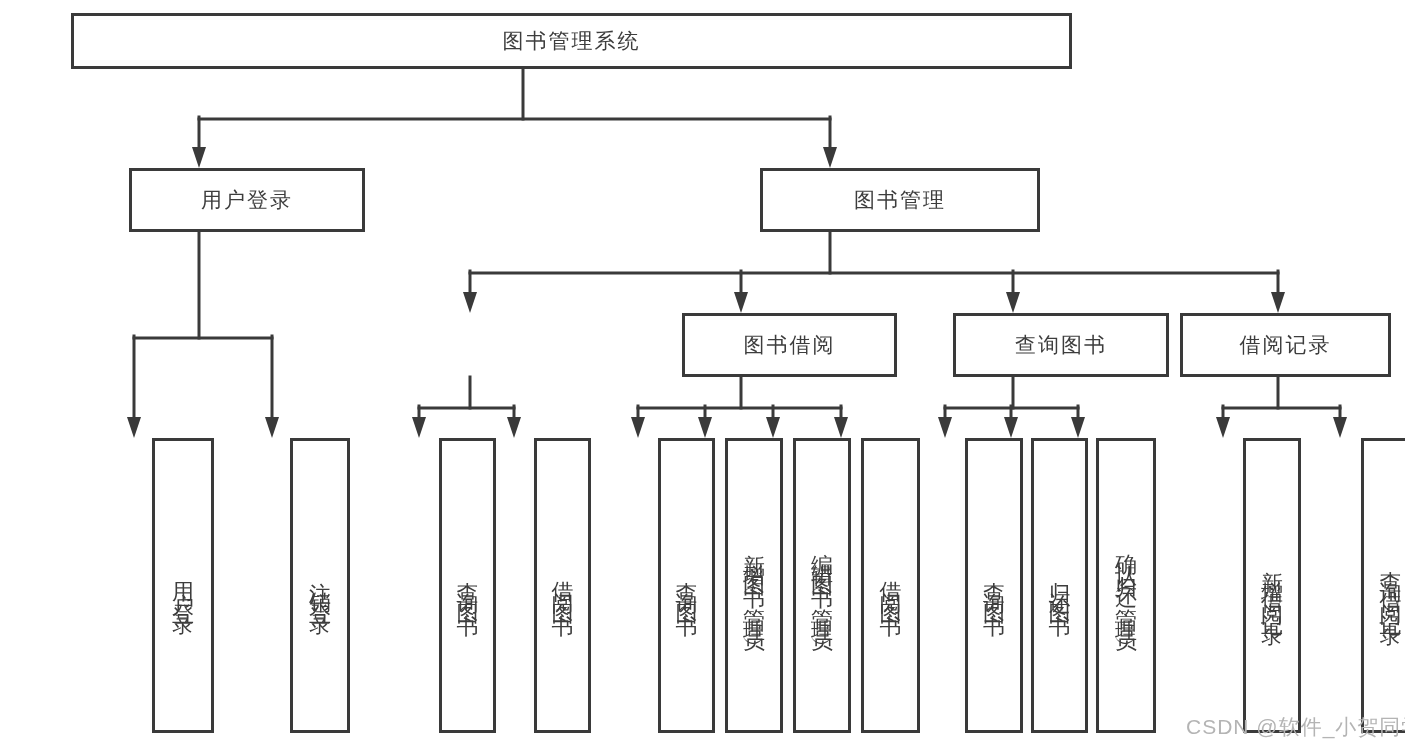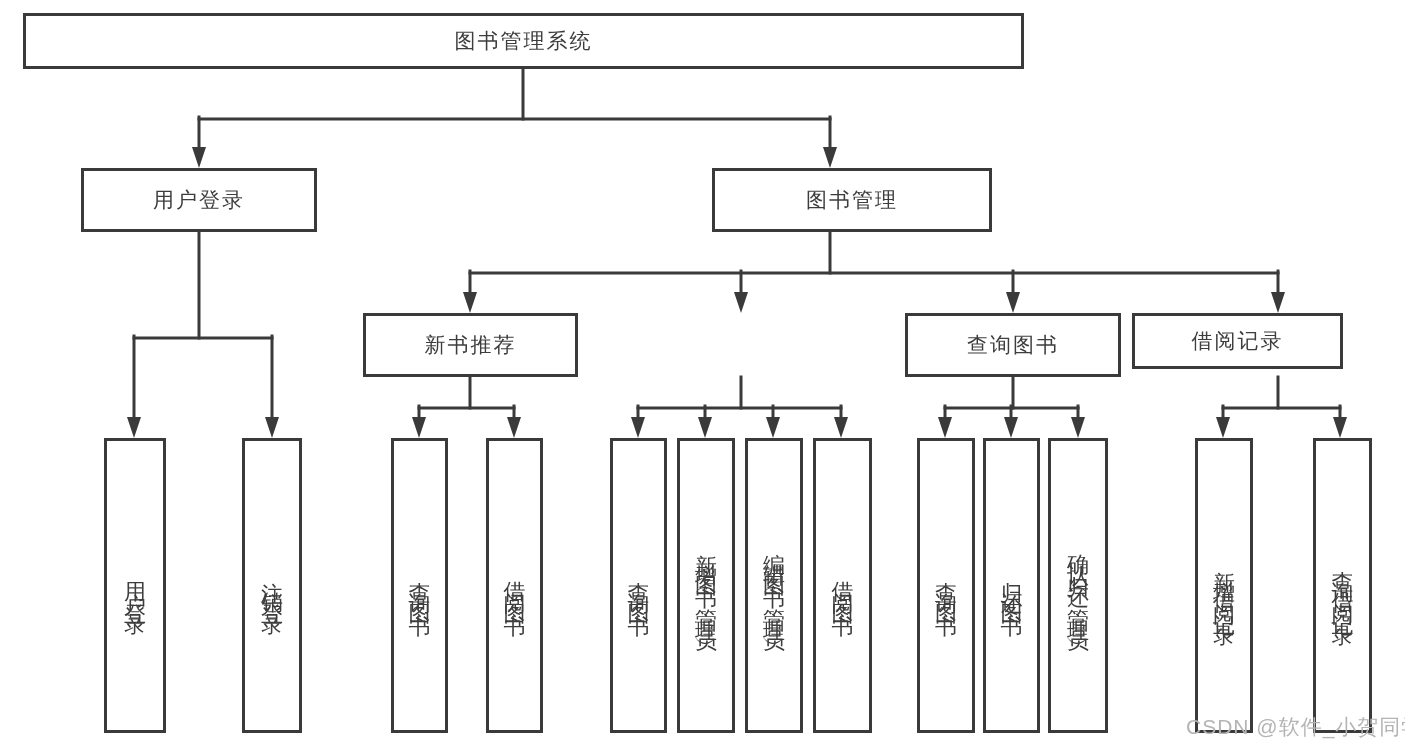--- a/index.html
+++ b/index.html
@@ -16,20 +16,21 @@
   #connectors {
     position: absolute; left: 0; top: 0; z-index: 1;
   }
   .node {
     position: absolute; z-index: 2;
     background: #ffffff;
     border: 3px solid var(--line, #3a3a3a);
     color: var(--text, #3d3d3d);
     display: flex; align-items: center; justify-content: center;
     text-align: center;
+    margin-left: 48px;
   }
   .node.h {
     font-size: 21px;
     letter-spacing: 2px;
     white-space: nowrap;
   }
   .node.v {
     font-size: 22px;
     writing-mode: vertical-rl;
     text-orientation: mixed;
@@ -103,23 +104,23 @@
       <polygon points="1216,417 1230,417 1223,438" fill="#3a3a3a"></polygon>
       <line x1="1340" y1="406" x2="1340" y2="428" stroke="#3a3a3a" stroke-width="3" stroke-linecap="square"></line>
       <polygon points="1333,417 1347,417 1340,438" fill="#3a3a3a"></polygon>
     </svg>
 
   <div class="node h" style="left:23px; top:13px; width:1001px; height:56px">图书管理系统</div>
 
   <div class="node h" style="left:81px; top:168px; width:236px; height:64px">用户登录</div>
   <div class="node h" style="left:712px; top:168px; width:280px; height:64px">图书管理</div>
 
-  <div class="node h" style="left:363px; top:313px; width:215px; height:64px">新书推荐</div>
+  <div class="node h" style="left:634px; top:313px; width:215px; height:64px">图书借阅</div>
   <div class="node h" style="left:905px; top:313px; width:216px; height:64px">查询图书</div>
-  <div class="node h" style="left:1132px; top:313px; width:211px; height:56px">借阅记录</div>
+  <div class="node h" style="left:1132px; top:313px; width:211px; height:64px">借阅记录</div>
 
   <div class="node v" style="left:104px; top:438px; width:62px; height:295px">用户登录</div>
   <div class="node v" style="left:242px; top:438px; width:60px; height:295px">注销登录</div>
 
   <div class="node v" style="left:391px; top:438px; width:57px; height:295px">查询图书</div>
   <div class="node v" style="left:486px; top:438px; width:57px; height:295px">借阅图书</div>
 
   <div class="node v" style="left:610px; top:438px; width:57px; height:295px">查询图书</div>
   <div class="node v" style="left:677px; top:438px; width:58px; height:295px">新增图书（管理员）</div>
   <div class="node v" style="left:745px; top:438px; width:58px; height:295px">编辑图书（管理员）</div>

